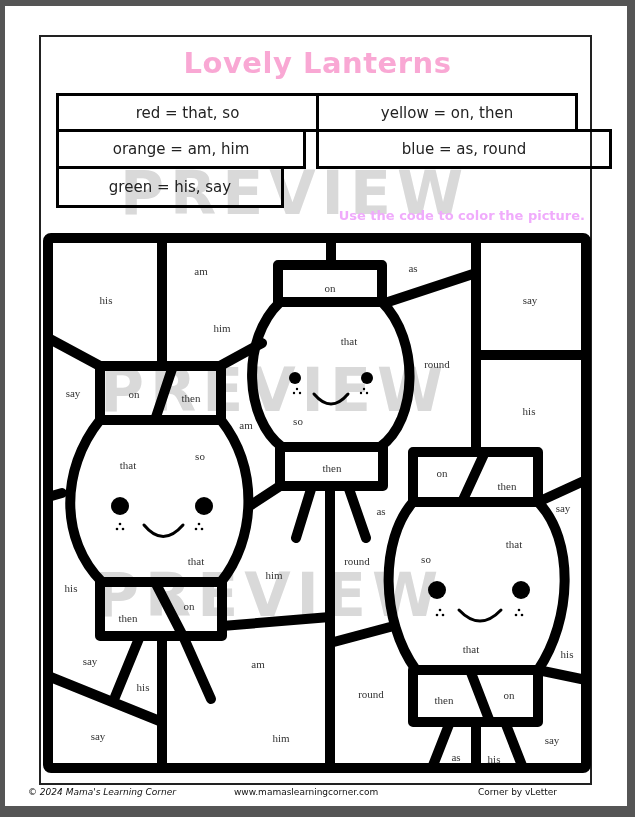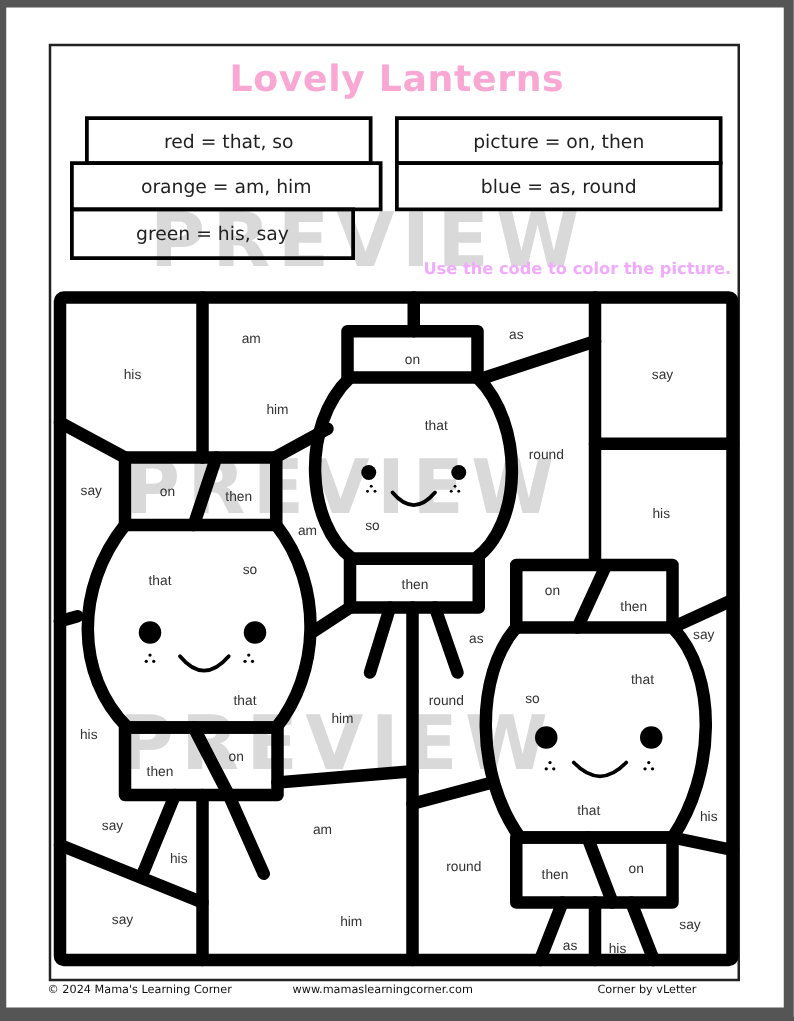--- a/index.html
+++ b/index.html
@@ -4,46 +4,46 @@
 <style>
   html,body{margin:0;padding:0;}
   body{width:635px;height:817px;background:#555;position:relative;overflow:hidden;font-family:"Liberation Sans",sans-serif;}
   .page{position:absolute;left:5px;top:6px;width:622px;height:800px;background:#fff;}
   .frame{position:absolute;left:39px;top:35px;width:553px;height:750px;border:2px solid #222;box-sizing:border-box;}
   .title{position:absolute;left:0;top:46px;width:635px;text-align:center;font-size:29px;font-weight:bold;color:#f9a8d4;font-family:"DejaVu Sans",sans-serif;letter-spacing:0.5px;}
   .code-cell{position:absolute;border:3px solid #000;box-sizing:border-box;text-align:center;font-size:15px;color:#222;font-family:"DejaVu Sans",sans-serif;display:flex;align-items:center;justify-content:center;background:transparent;}
   .instruction{position:absolute;left:330px;top:208px;width:255px;text-align:right;font-size:13px;font-weight:bold;color:#f0abfc;font-family:"DejaVu Sans",sans-serif;}
   .watermark{position:absolute;color:#d9d9d9;font-weight:bold;font-family:"DejaVu Sans",sans-serif;font-size:60px;letter-spacing:6px;pointer-events:none;}
   svg.pic{position:absolute;left:0;top:0;}
-  .word{position:absolute;font-size:11px;color:#333;font-family:Liberation Sans, sans-serif;transform:translate(-50%,-50%);white-space:nowrap;}
+  .word{position:absolute;font-size:11px;color:#333;font-family:Liberation Serif, serif;transform:translate(-50%,-50%);white-space:nowrap;}
   .footer{position:absolute;top:787px;font-size:9px;color:#111;font-family:"DejaVu Sans",sans-serif;}
 </style>
 </head>
 <body>
 
 <div class="page"></div>
 <div class="frame"></div>
 
 <div class="watermark" style="left:120px;top:158px;">PREVIEW</div>
 <div class="watermark" style="left:100px;top:355px;">PREVIEW</div>
 <div class="watermark" style="left:95px;top:560px;">PREVIEW</div>
 
 <div class="title">Lovely Lanterns</div>
 
 <div>
-  <div class="code-cell" style="left:68px;top:93px;width:230px;height:39px;">
+  <div class="code-cell" style="left:56px;top:93px;width:263px;height:39px;">
       <span>red = that, so</span>
     </div>
   <div class="code-cell" style="left:316px;top:93px;width:262px;height:39px;">
-      <span>picture = on, then</span>
+      <span>yellow = on, then</span>
     </div>
   <div class="code-cell" style="left:56px;top:129px;width:250px;height:40px;">
       <span>orange = am, him</span>
     </div>
-  <div class="code-cell" style="left:316px;top:129px;width:262px;height:40px;">
+  <div class="code-cell" style="left:316px;top:129px;width:296px;height:40px;">
       <span>blue = as, round</span>
     </div>
   <div class="code-cell" style="left:56px;top:166px;width:228px;height:42px;">
       <span>green = his, say</span>
     </div>
 </div>
 
 <div class="instruction">Use the code to color the picture.</div>
 
 <svg class="pic" width="635" height="817" viewBox="0 0 635 817">
@@ -179,15 +179,15 @@
     <span class="word" style="left: 371px; top: 694px;">round</span>
     <span class="word" style="left: 444px; top: 700px;">then</span>
     <span class="word" style="left: 509px; top: 695px;">on</span>
     <span class="word" style="left: 98px; top: 736px;">say</span>
     <span class="word" style="left: 281px; top: 738px;">him</span>
     <span class="word" style="left: 552px; top: 740px;">say</span>
     <span class="word" style="left: 456px; top: 757px;">as</span>
     <span class="word" style="left: 494px; top: 759px;">his</span>
   </div>
 
-<div class="footer" style="left:38px;">© 2024 Mama's Learning Corner</div>
+<div class="footer" style="left:28px;font-style:italic;">© 2024 Mama's Learning Corner</div>
 <div class="footer" style="left:186px;padding-left:48px;">www.mamaslearningcorner.com</div>
 <div class="footer" style="left:478px;">Corner by vLetter</div>
 
 </body></html>

